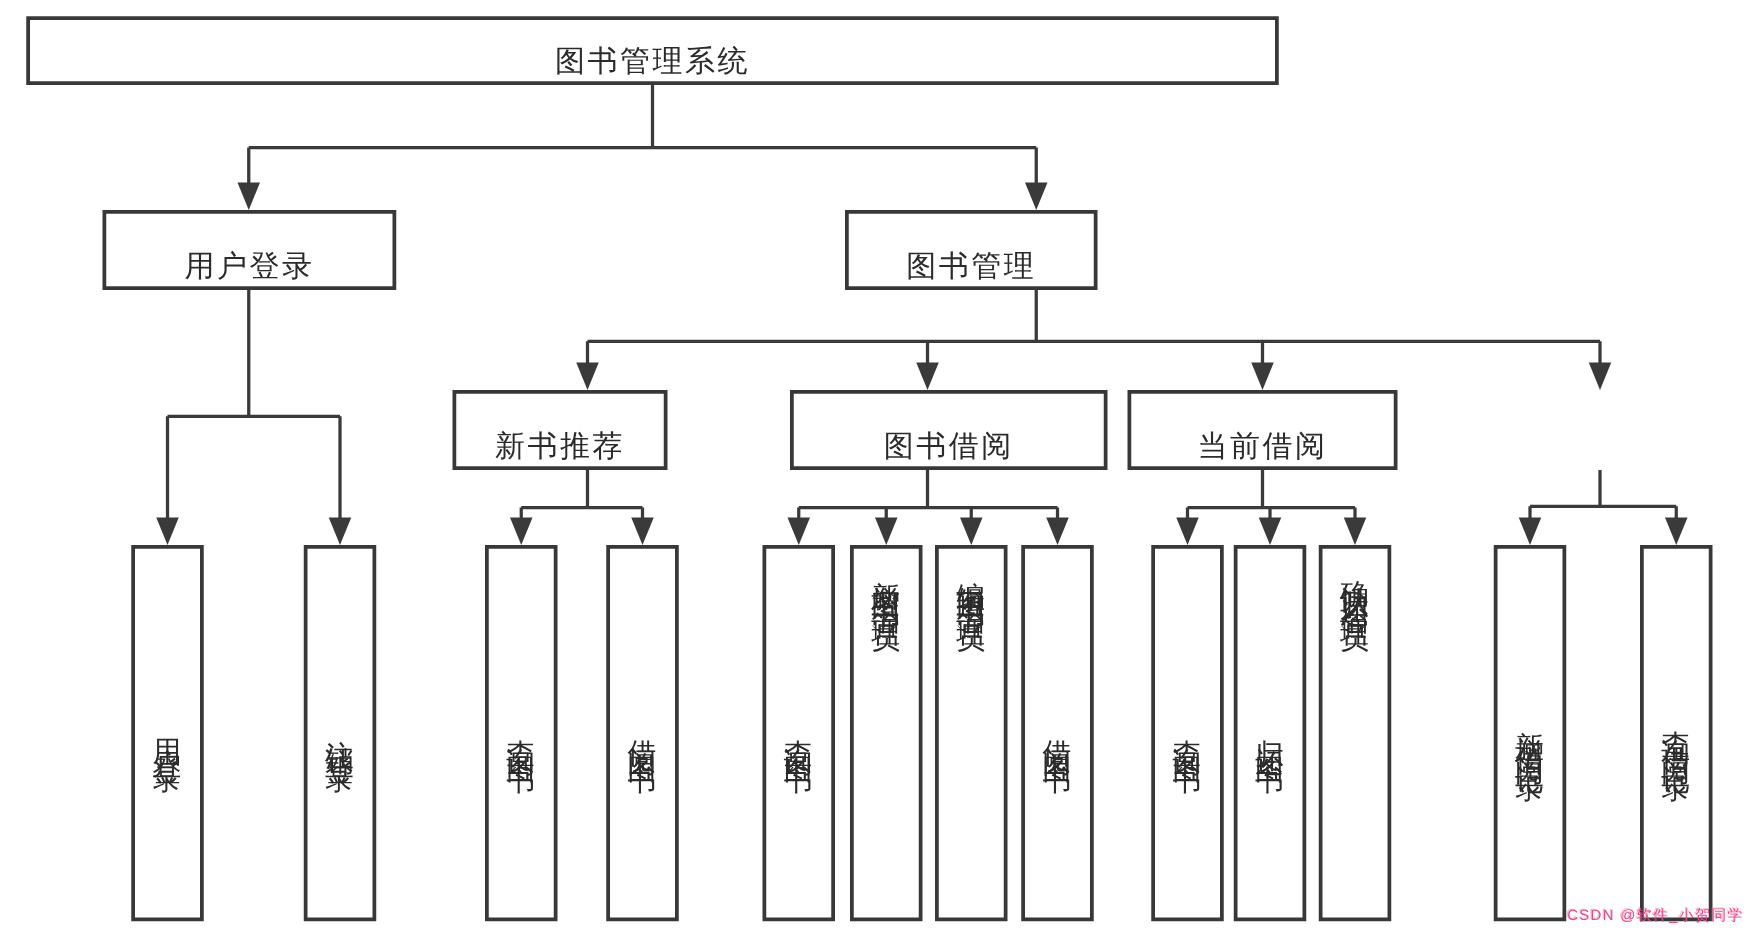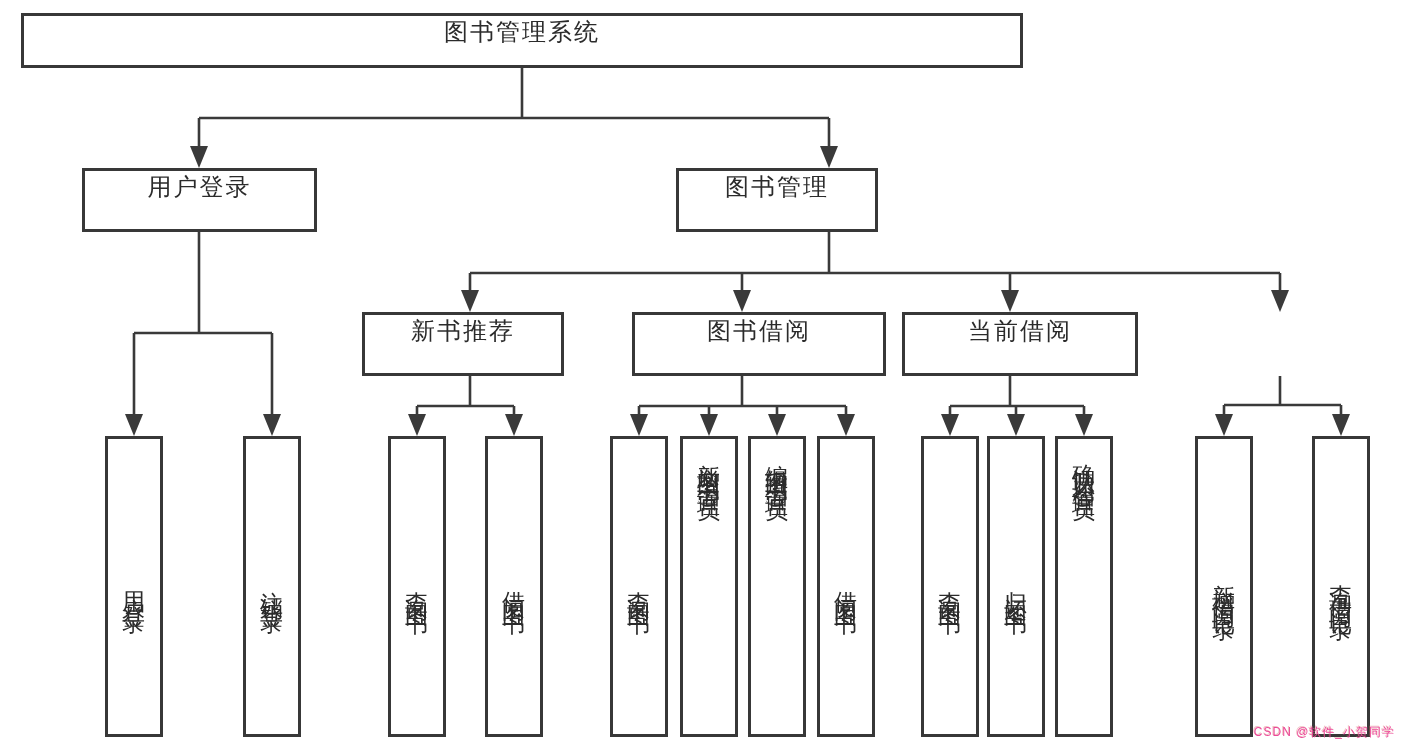--- a/index.html
+++ b/index.html
@@ -14,34 +14,34 @@
   .stage { position:absolute; inset:0; }
   svg.connectors { position:absolute; left:0; top:0; z-index:1; }
   svg.connectors path { stroke:#3a3a3a; stroke-width:2.6; fill:none; }
   svg.connectors polygon { fill:#3a3a3a; stroke:none; }
 
   .node {
     position:absolute;
     background:#ffffff;
     border:3px solid #383838;
     display:flex;
-    align-items:flex-start;
+    align-items:flex-end;
     justify-content:center;
     z-index:2;
     font-size:24px;
     letter-spacing:2px;
     white-space:nowrap;
   }
   .root  { left:21px;  top:13px;  width:1002px; height:55px; }
   .lvl2, .lvl3 { height:64px; }
   .n-user-login    { left:82px;   top:168px; width:235px; }
   .n-book-mgmt     { left:676px;  top:168px; width:202px; }
-  .n-new-book      { left:362px;  top:312px; width:202px; }
+  .n-new-book      { left:362px;  top:312px; width:172px; }
   .n-book-borrow   { left:632px;  top:312px; width:254px; }
-  .n-current       { left:902px;  top:312px; width:236px; }
+  .n-current       { left:902px;  top:312px; width:216px; }
   .n-records       { left:1173px; top:312px; width:215px; }
 
   .leaf {
     position:absolute;
     top:436px;
     width:58px;
     height:301px;
     background:#ffffff;
     border:3px solid #383838;
     display:flex;

